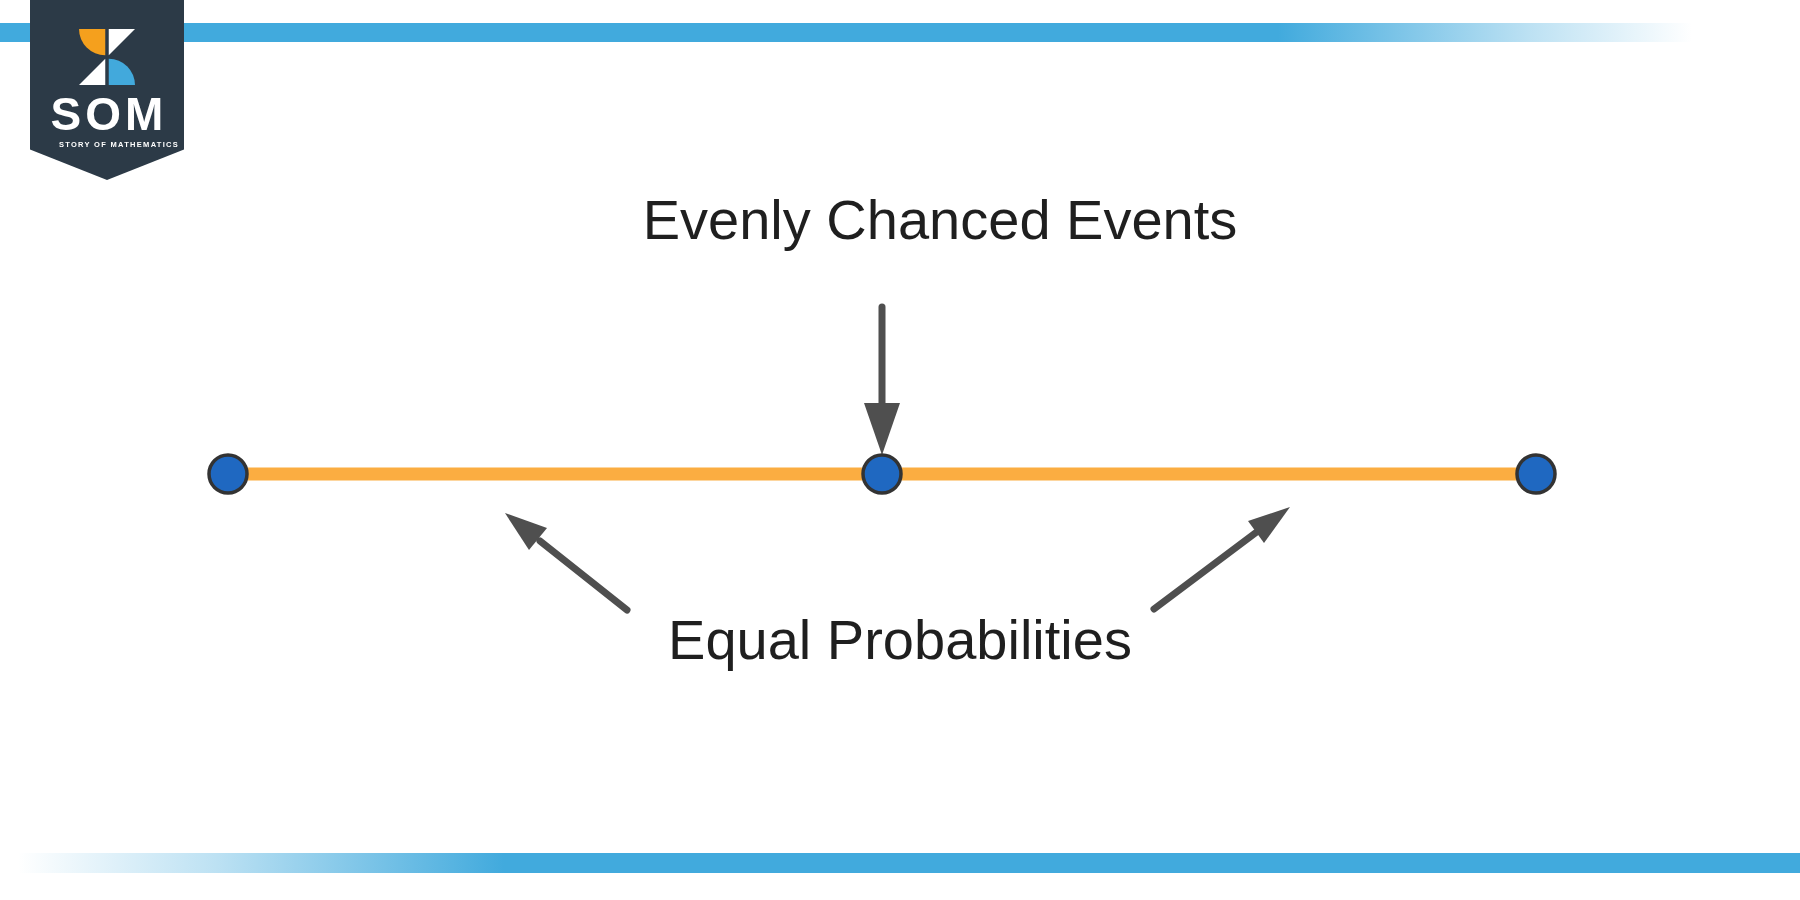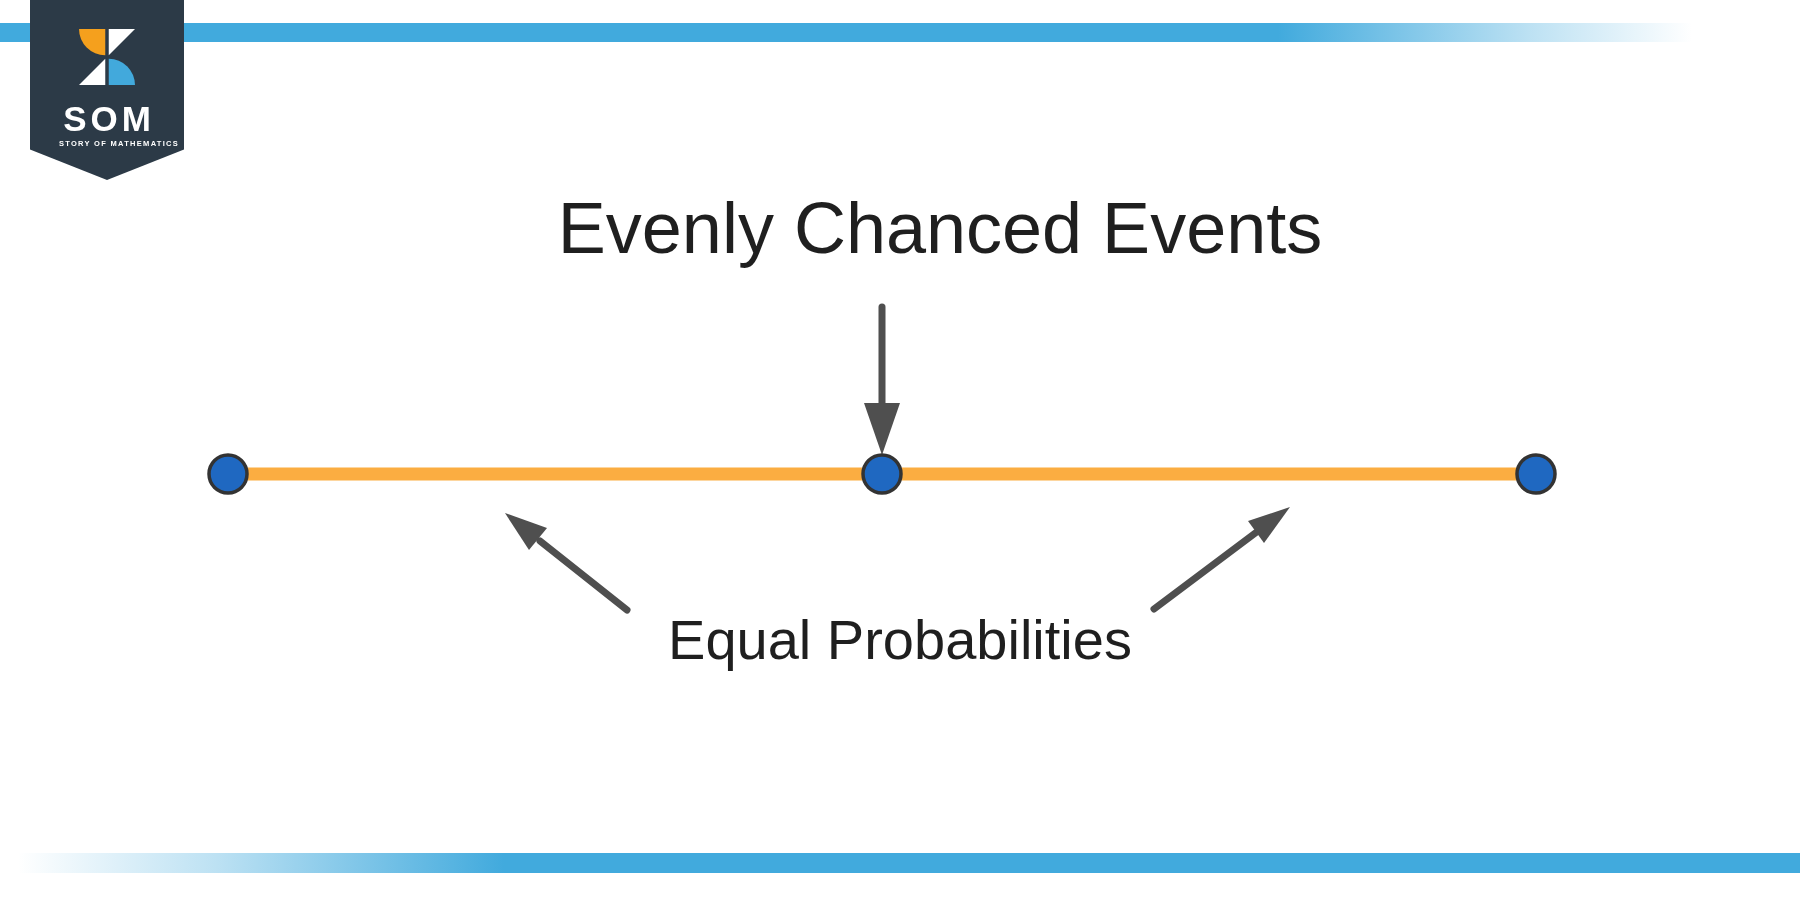--- a/index.html
+++ b/index.html
@@ -52,23 +52,23 @@
   }
   .pinwheel {
     display: block;
     margin: 29px auto 0 auto;
     width: 56px; height: 56px;
   }
   .pw-orange { fill: var(--logo-orange); }
   .pw-blue   { fill: var(--logo-blue); }
   .pw-white  { fill: var(--logo-white); }
   .logo-acronym {
-    margin-top: 16px;
+    margin-top: 6px;
     color: var(--logo-white);
-    font-size: 35px;
+    font-size: 46px;
     font-weight: bold;
     letter-spacing: 4px;
     line-height: 1.0;
     text-indent: 4px; 
   }
   .logo-tagline {
     margin-top: 4px;
     color: var(--logo-white);
     font-size: 7.5px;
     font-weight: bold;
@@ -76,21 +76,21 @@
     line-height: 1.0;
     margin-left: 24px;
   }
 
   
   .diagram-title {
     position: absolute;
     left: 420px; top: 192px;
     width: 1040px;
     text-align: center;
-    font-size: 72px;
+    font-size: 56px;
     line-height: 1.0;
     color: var(--text-black);
     z-index: 2;
     white-space: nowrap;
   }
   .diagram-label {
     position: absolute;
     left: 600px; top: 612px;
     width: 600px;
     text-align: center;

